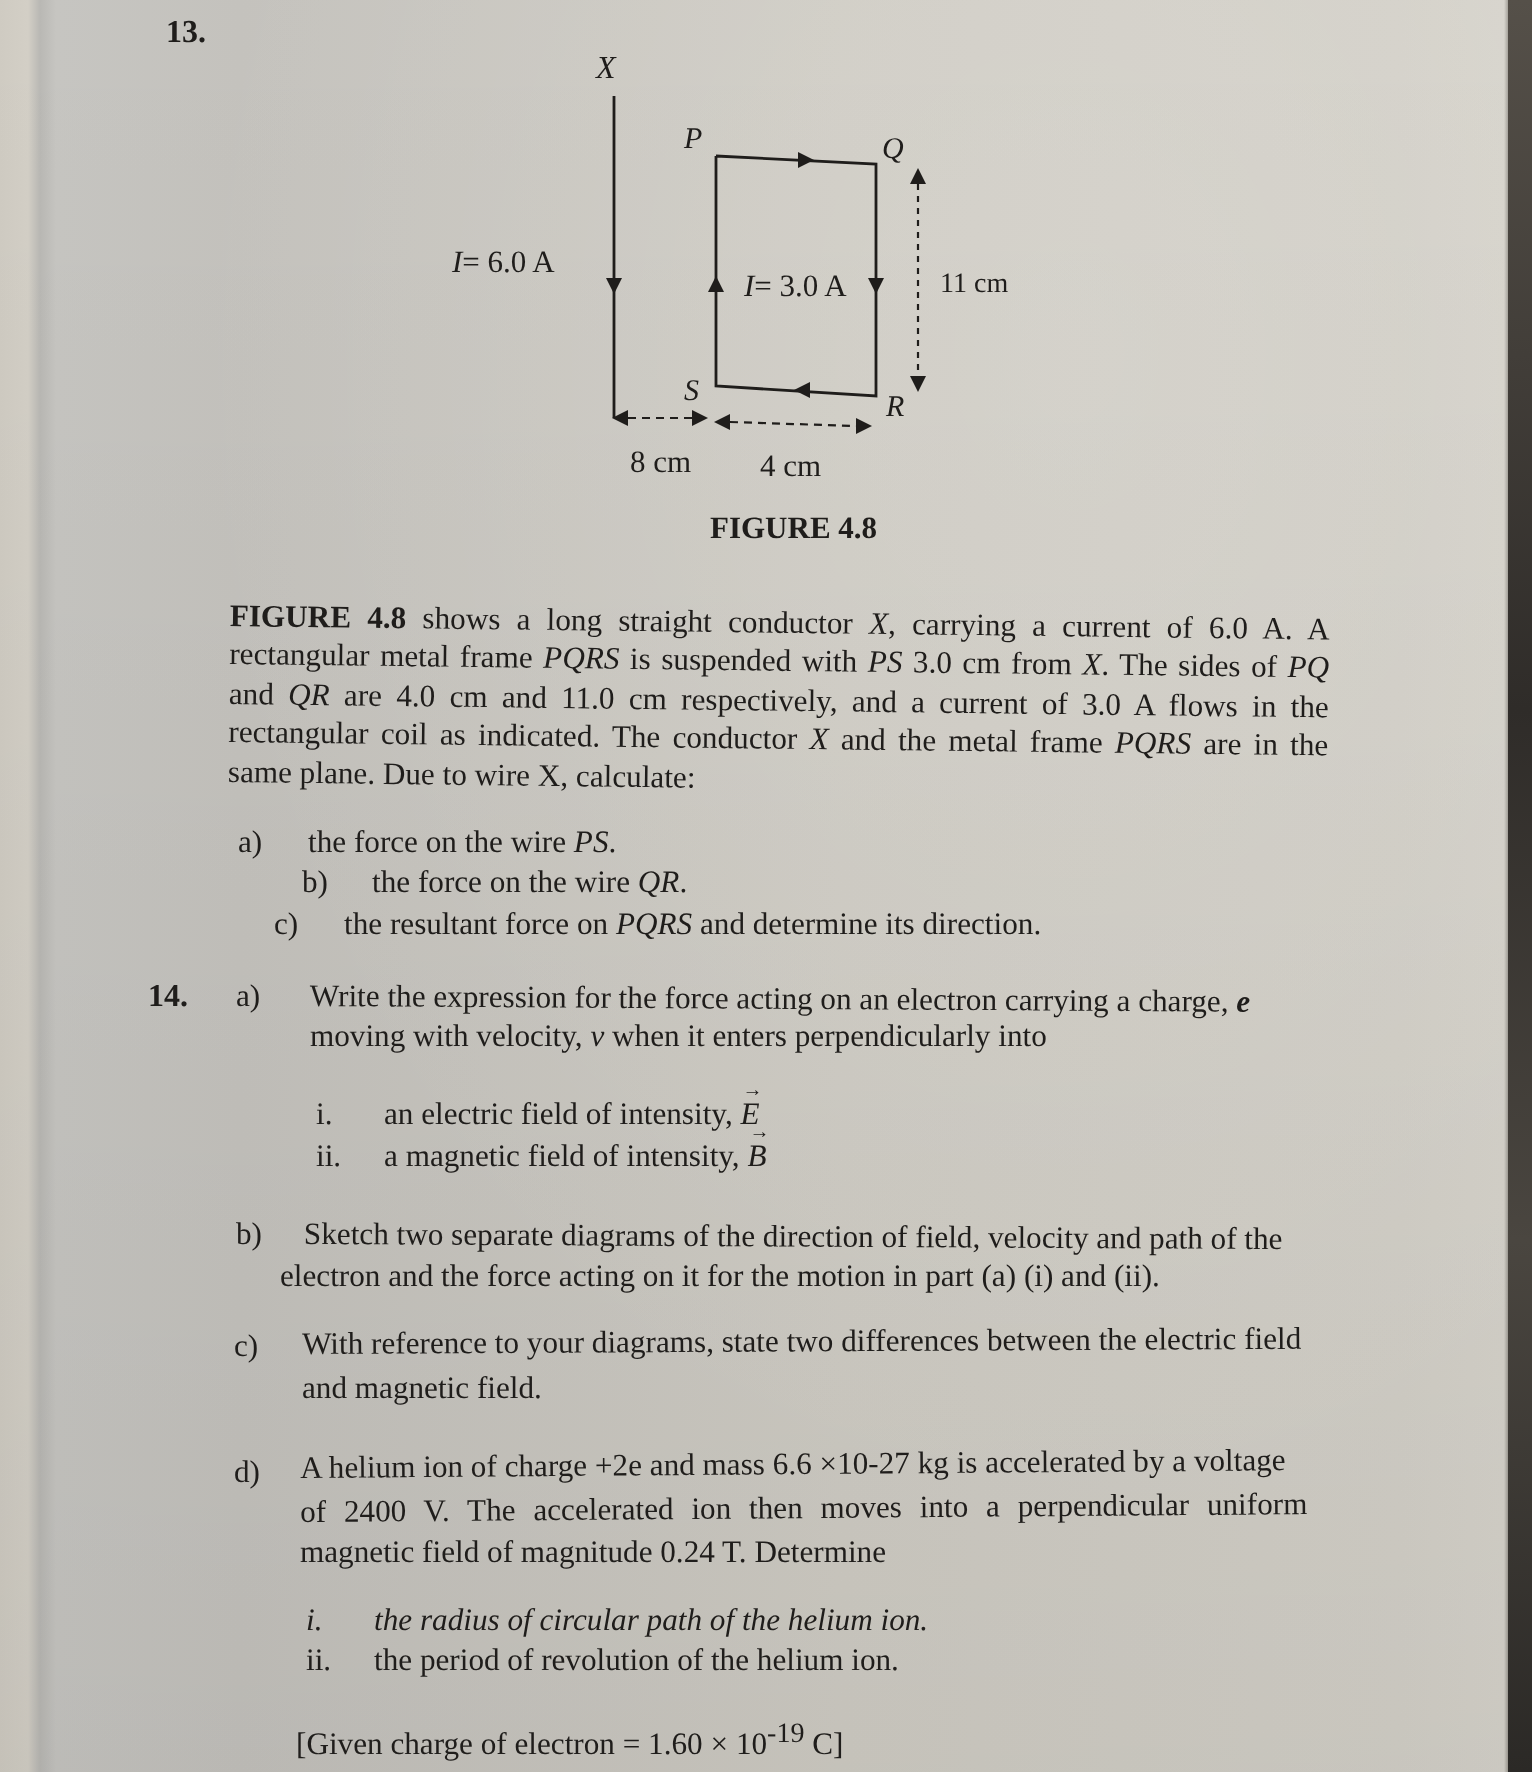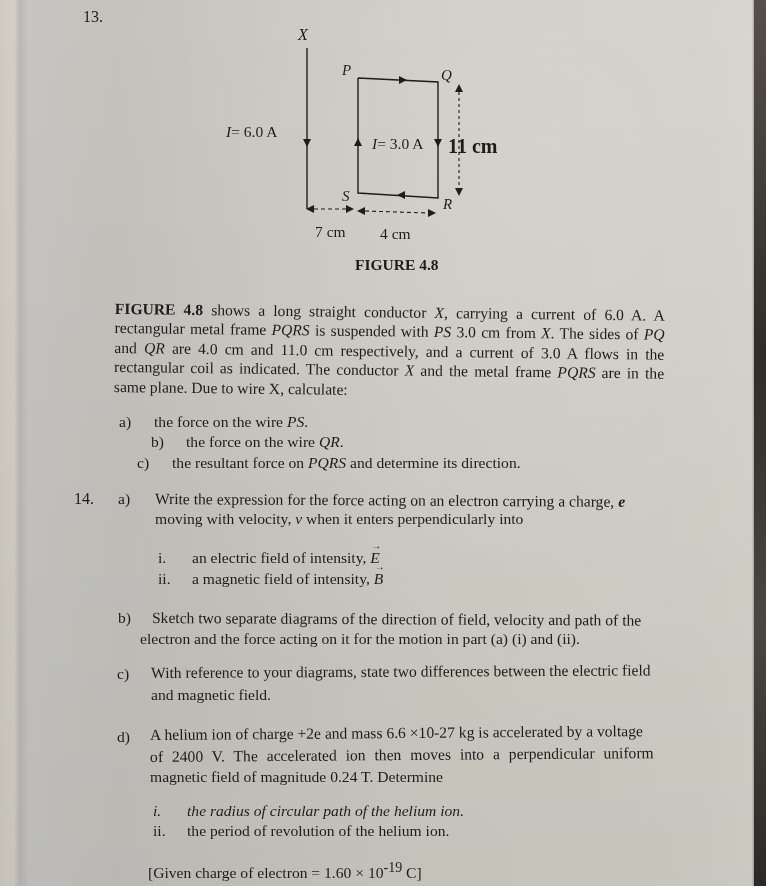--- a/index.html
+++ b/index.html
@@ -9,21 +9,21 @@
     font-family: "Liberation Serif", "DejaVu Serif", serif;
     color:#1f1d1b;
   }
   .page-shadow {
     position:absolute; left:0; top:0; width:766px; height:886px;
     background: radial-gradient(ellipse at 70% 20%, rgba(255,255,255,0.12), rgba(0,0,0,0) 60%),
                 linear-gradient(180deg, rgba(0,0,0,0) 0%, rgba(0,0,0,0.05) 100%);
     pointer-events:none;
   }
   .abs { position:absolute; white-space:nowrap; }
-  .qnum { font-size:16px; }
+  .qnum { font-size:16px;font-weight:bold; }
   .para { font-size:15.6px; line-height:19.4px; text-align:justify; }
   .para .ln { display:block; text-align:justify; text-align-last:justify; white-space:nowrap; }
   .para .ln.last { text-align-last:left; }
   .item { font-size:15.6px; }
   .lbl { display:inline-block; }
   i { font-style:italic; }
   b { font-weight:bold; }
   .right-edge {
     position:absolute; left:754px; top:0; width:12px; height:886px;
     background: linear-gradient(180deg,#555049 0%, #2f2c29 40%, #4a4640 70%, #2b2926 100%);
@@ -83,22 +83,22 @@
 <div class="abs" style="left:441px; top:67px; font-size:15px; font-style:italic;">Q</div>
 <div class="abs" style="left:443px; top:196px; font-size:15px; font-style:italic;">R</div>
 <div class="abs" style="left:342px; top:188px; font-size:15px; font-style:italic;">S</div>
 
 <div class="abs" style="left:226px; top:123px; font-size:15.5px;">
   <i>I</i><span>= 6.0 A</span>
 </div>
 <div class="abs" style="left:372px; top:135px; font-size:15.5px;">
   <i>I</i><span>= 3.0 A</span>
 </div>
-<div class="abs" style="left:448px; top:135px; font-size:20px;font-weight:bold;">11 cm</div>
-<div class="abs" style="left:315px; top:223px; font-size:15.5px;">7 cm</div>
+<div class="abs" style="left:470px; top:135px; font-size:14px;">11 cm</div>
+<div class="abs" style="left:315px; top:223px; font-size:15.5px;">8 cm</div>
 <div class="abs" style="left:380px; top:225px; font-size:15.5px;">4 cm</div>
 <div class="abs" style="left:355px; top:256px; font-size:15.5px; font-weight:bold;">FIGURE 4.8</div>
 
 <div class="abs para" style="left:115px; top:299px; width:550px; white-space:normal; transform:rotate(0.7deg); transform-origin:left top;">
   <span class="ln"><b>FIGURE 4.8</b><span> shows a long straight conductor </span><i>X</i><span>, carrying a current of 6.0 A. A</span></span>
   <span class="ln"><span>rectangular metal frame </span><i>PQRS</i><span> is suspended with </span><i>PS</i><span> 3.0 cm from </span><i>X</i><span>. The sides of </span><i>PQ</i></span>
   <span class="ln"><span>and </span><i>QR</i><span> are 4.0 cm and 11.0 cm respectively, and a current of 3.0 A flows in the</span></span>
   <span class="ln"><span>rectangular coil as indicated. The conductor </span><i>X</i><span> and the metal frame </span><i>PQRS</i><span> are in the</span></span>
   <span class="ln last"><span>same plane. Due to wire X, calculate:</span></span>
 </div>

